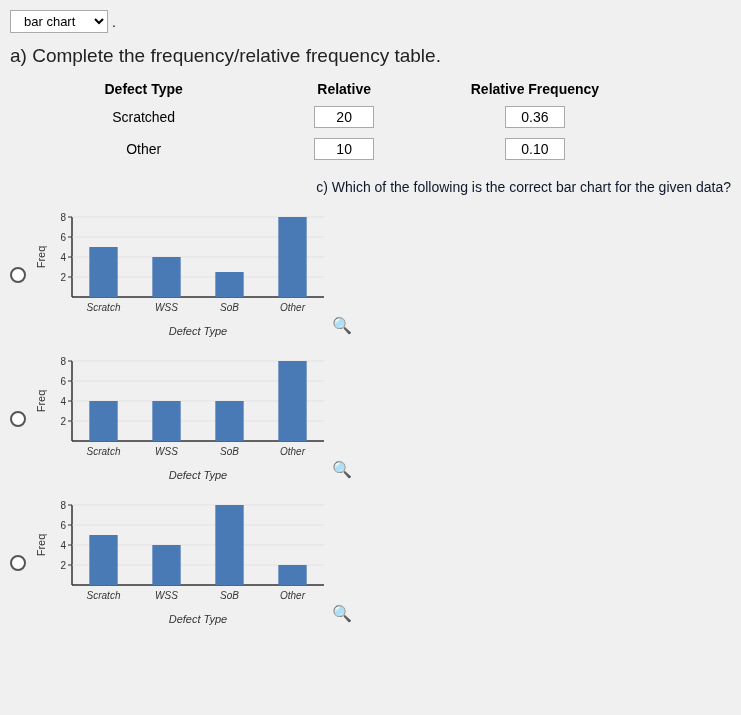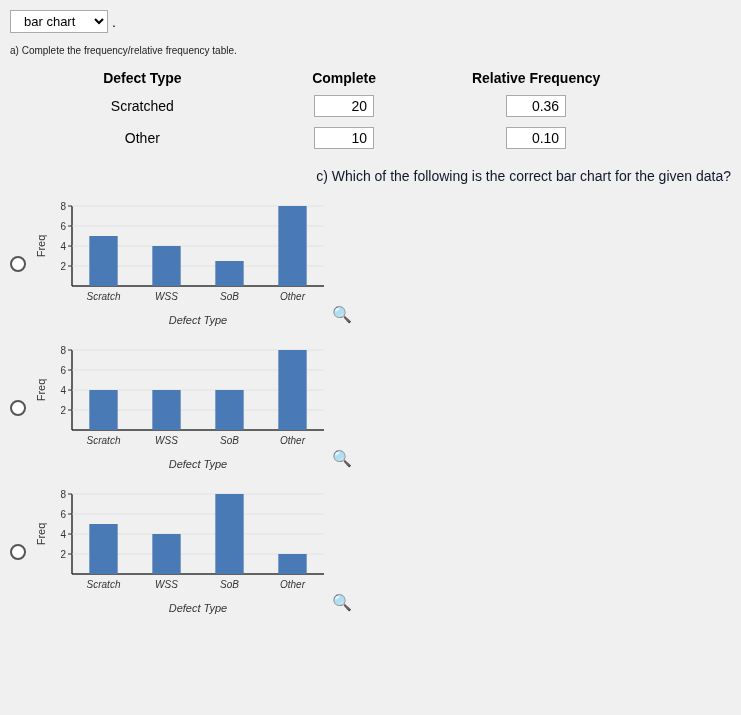--- a/index.html
+++ b/index.html
@@ -20,21 +20,21 @@
       align-items: center;
       gap: 4px;
     }
     select {
       font-size: 13px;
       padding: 2px 9px;
       border: 1px solid #aaa;
       background: white;
     }
     .section-title {
-      font-size: 10px;
+      font-size: 19px;
       margin-bottom: 10px;
       color: #222;
     }
     
     .freq-table {
       border-collapse: collapse;
       width: 90%;
       margin-bottom: 14px;
     }
     .freq-table th {
@@ -53,21 +53,21 @@
       text-align: center;
       font-size: 14px;
       min-width: 160px;
     }
     .input-cell {
       display: inline-block;
       border: 1px solid #aaa;
       background: white;
       padding: 2px 6px;
       min-width: 60px;
-      text-align: right;
+      text-align: center;
       font-size: 14px;
     }
     .question-b {
       font-size: 14px;
       margin-bottom: 12px;
       color: #0f172a;
       text-align: right;
     }
     
     .charts-section {
@@ -119,21 +119,21 @@
     <span>.</span>
   </div>
 </div>
 
 <p class="section-title">a) Complete the frequency/relative frequency table.</p>
 
 <table class="freq-table">
   <thead>
     <tr>
       <th>Defect Type</th>
-      <th>Complete</th>
+      <th>Relative</th>
       <th>Relative Frequency</th>
     </tr>
   </thead>
   <tbody id="table-body">
   <tr>
     <td class="defect-col">Scratched</td>
     <td><span class="input-cell">20</span></td>
     <td><span class="input-cell">0.36</span></td>
   </tr>
       <tr>

